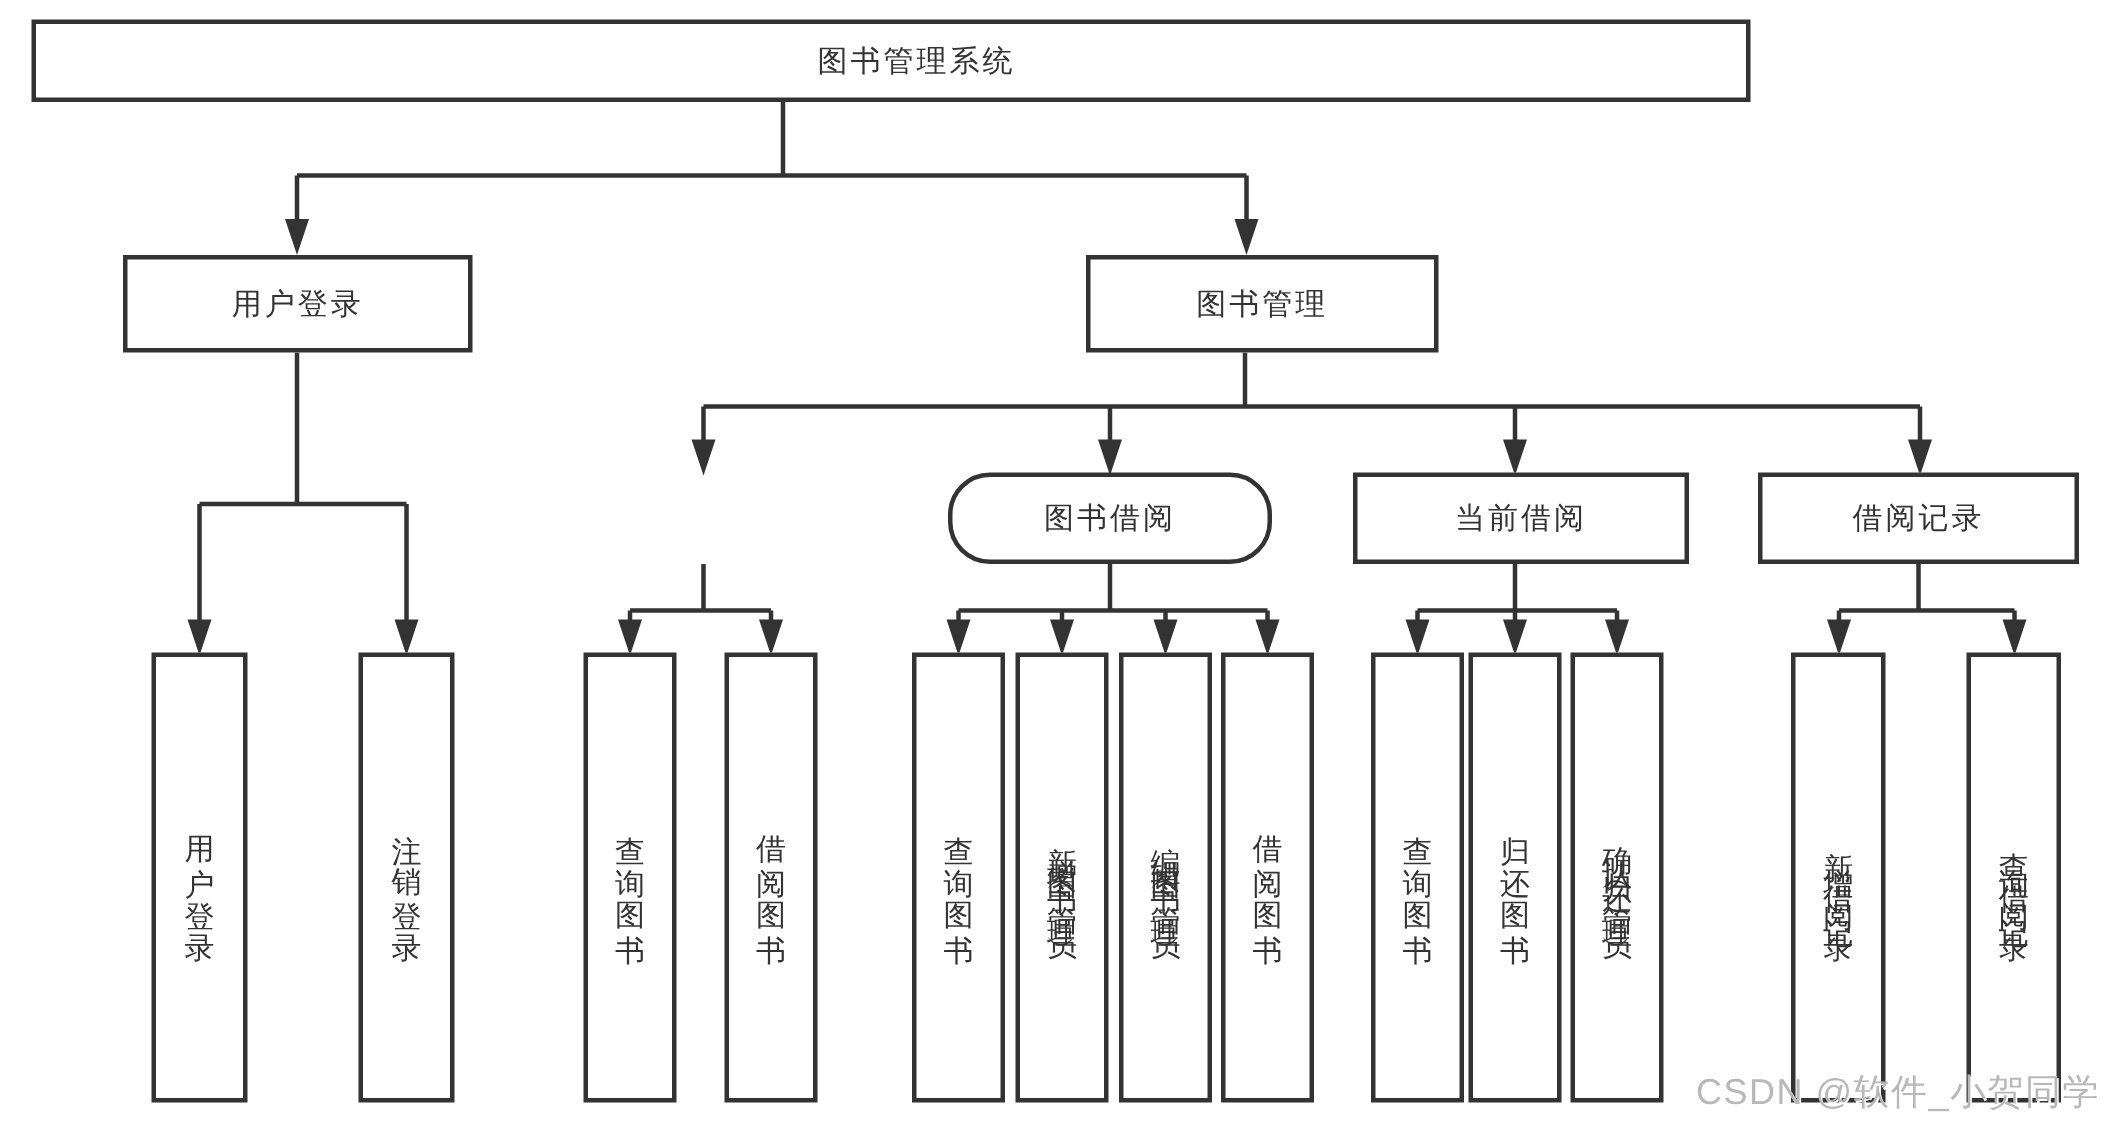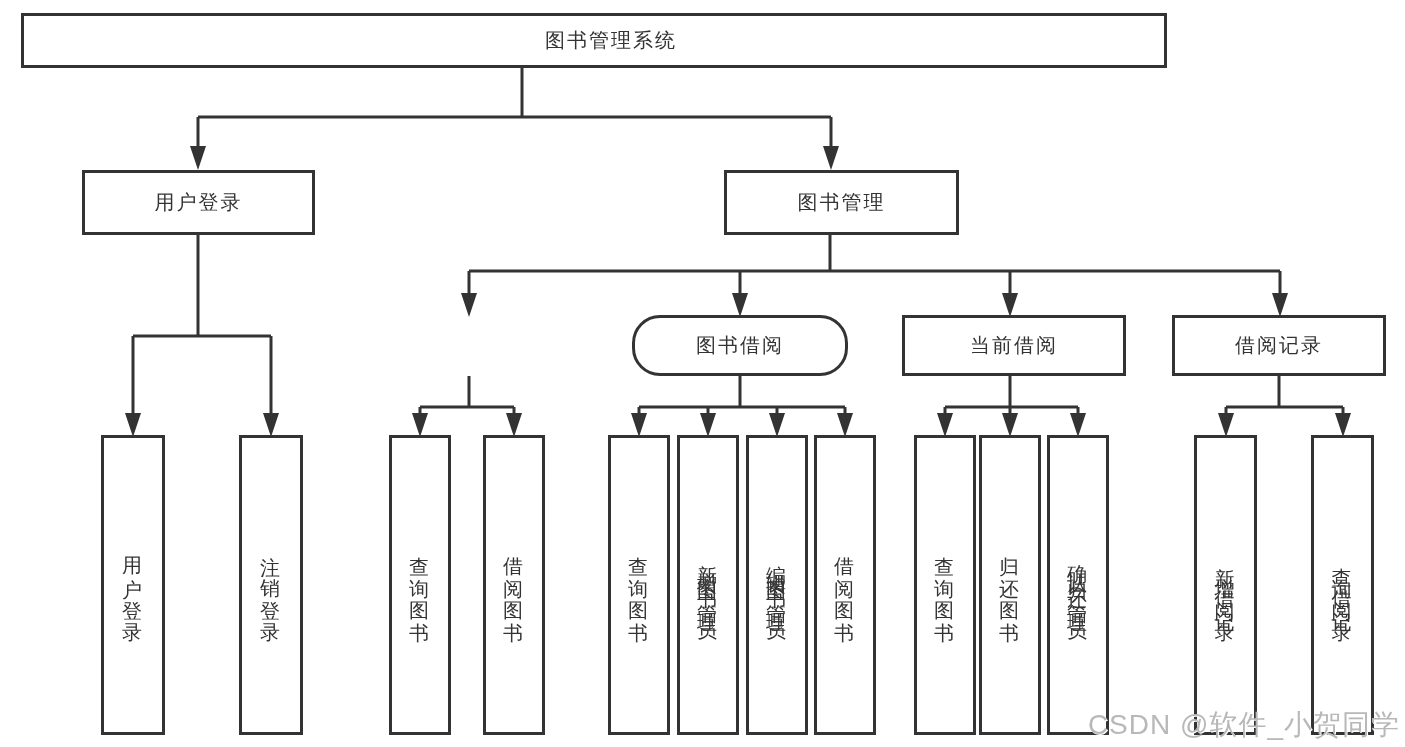--- a/index.html
+++ b/index.html
@@ -62,21 +62,21 @@
   .n-c3 { left: 814px; width: 62px; }
   .n-d0 { left: 914px; width: 62px; }
   .n-d1 { left: 979px; width: 62px; }
   .n-d2 { left: 1047px; width: 62px; }
   .n-e0 { left: 1194px; width: 63px; }
   .n-e1 { left: 1311px; width: 63px; }
   .watermark {
     position: absolute;
     right: 5px;
     bottom: 3px;
-    font-size: 28px;
+    font-size: 24px;
     color: #b8b8b8;
     letter-spacing: 1px;
     z-index: 3;
     text-shadow: 1px 1px 0 #ffffff;
   }
 </style>
 </head>
 <body>
 
 <div class="canvas">

